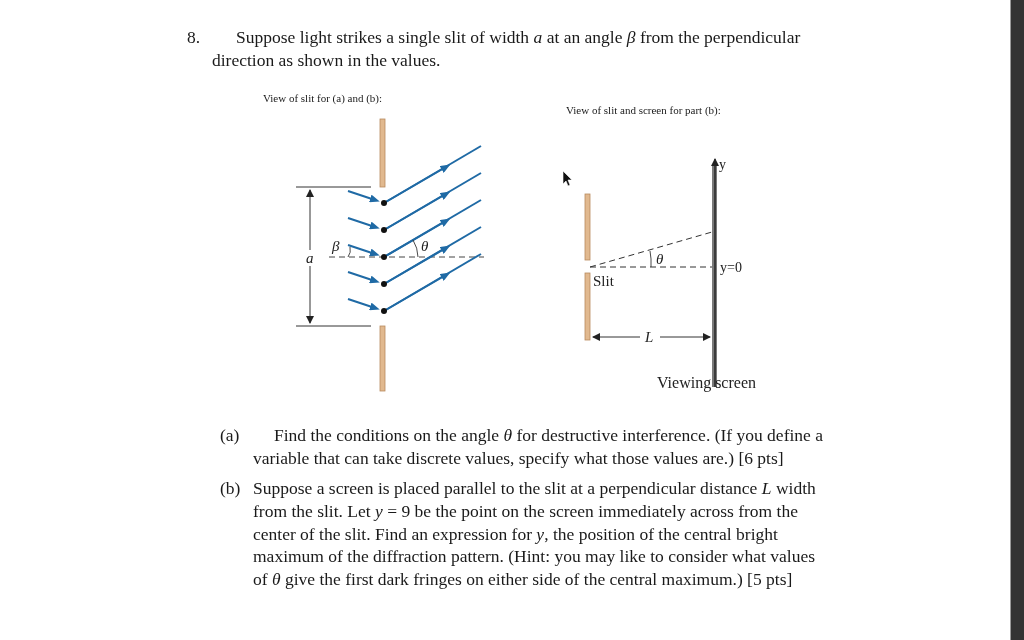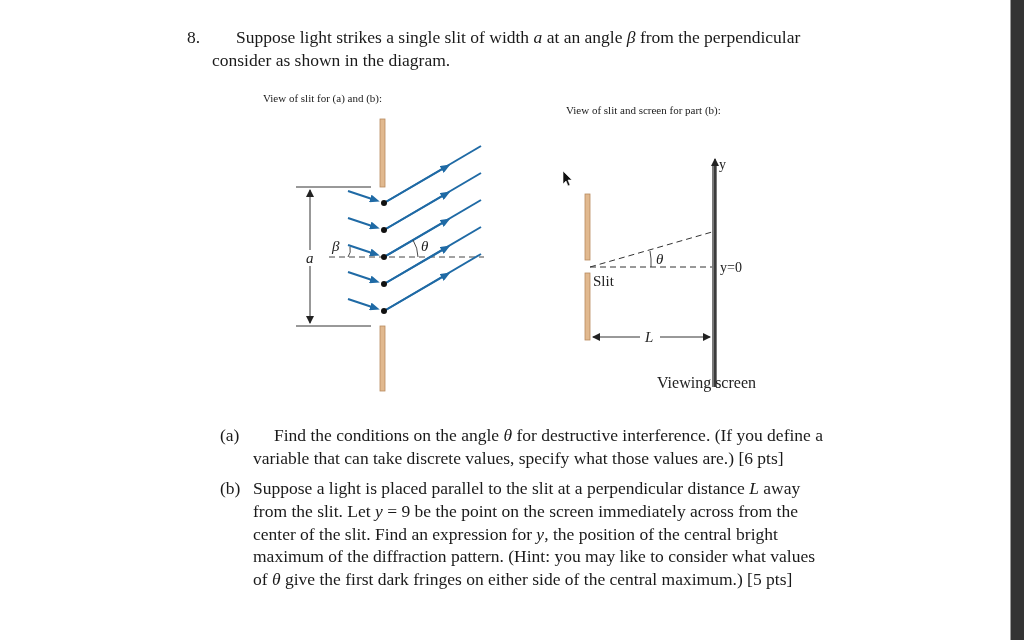--- a/index.html
+++ b/index.html
@@ -30,21 +30,21 @@
   .svg-label { font-family: "Liberation Serif", "DejaVu Serif", serif; }
 </style>
 </head>
 <body>
 
 <div class="right-strip"></div>
 
 <div class="page-text">
   <span class="q-num">8.</span>
   <span class="q-line" style="top:26px;margin-left:24px;"><span>Suppose light strikes a single slit of width </span><i class="m">a</i><span> at an angle </span><i class="m">β</i><span> from the perpendicular</span></span>
-  <span class="q-line" style="top:49px;">consider as shown in the diagram.</span>
+  <span class="q-line" style="top:49px;">direction as shown in the values.</span>
 
   <span class="caption" style="left:263px;">View of slit for (a) and (b):</span>
   <span class="caption" style="left:566px;margin-top:12px;">View of slit and screen for part (b):</span>
 </div>
 
 <svg width="1024" height="640">
   <defs>
     <marker id="blueArrow" markerWidth="10" markerHeight="8" refX="5" refY="4" orient="auto" markerUnits="userSpaceOnUse">
       <path d="M0,0 L10,4 L0,8 z" fill="#1f6aa5"></path>
     </marker>
@@ -126,18 +126,18 @@
   </g>
 </svg>
 
 <div class="page-text">
 
   <span class="part-label" style="top:424px;">(a)</span>
   <span class="part-line" style="top:424px;margin-left:21px;"><span>Find the conditions on the angle </span><i class="m">θ</i><span> for destructive interference. (If you define a</span></span>
   <span class="part-line" style="top:447px;">variable that can take discrete values, specify what those values are.) [6 pts]</span>
 
   <span class="part-label" style="top:477px;">(b)</span>
-  <span class="part-line" style="top:477px;"><span>Suppose a light is placed parallel to the slit at a perpendicular distance </span><i class="m">L</i><span> away</span></span>
+  <span class="part-line" style="top:477px;"><span>Suppose a screen is placed parallel to the slit at a perpendicular distance </span><i class="m">L</i><span> width</span></span>
   <span class="part-line" style="top:500px;"><span>from the slit. Let </span><i class="m">y</i><span> = 9 be the point on the screen immediately across from the</span></span>
   <span class="part-line" style="top:523px;"><span>center of the slit. Find an expression for </span><i class="m">y</i><span>, the position of the central bright</span></span>
   <span class="part-line" style="top:545px;">maximum of the diffraction pattern. (Hint: you may like to consider what values</span>
   <span class="part-line" style="top:568px;"><span>of </span><i class="m">θ</i><span> give the first dark fringes on either side of the central maximum.) [5 pts]</span></span>
 </div>
 
 </body></html>

